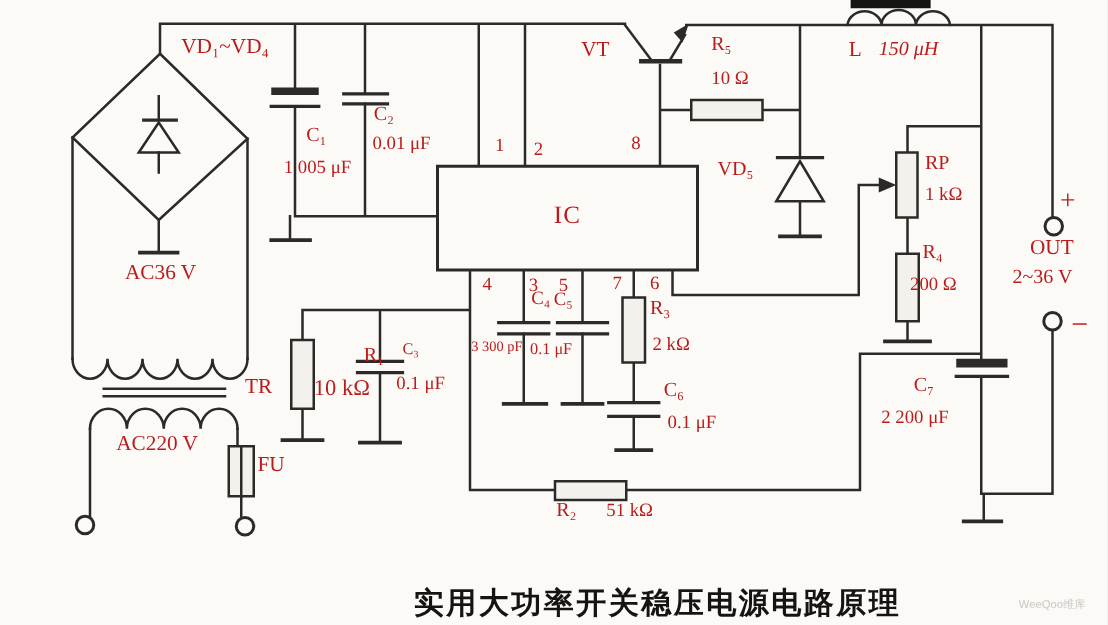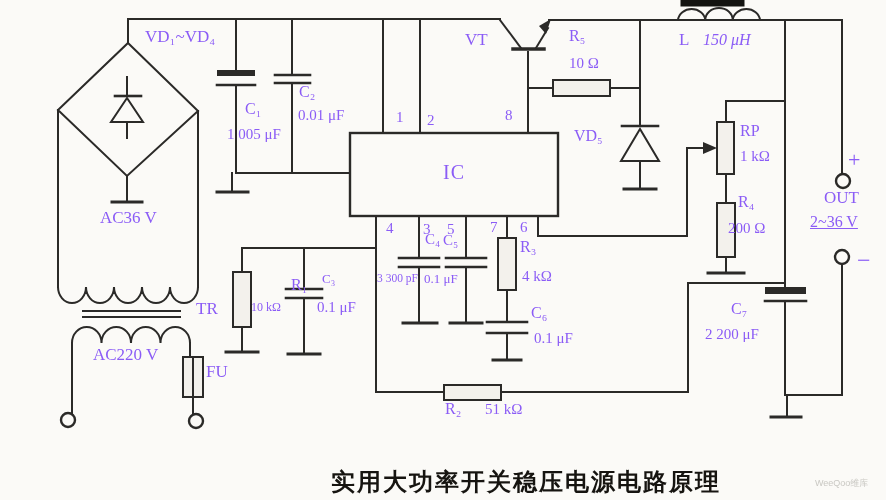--- a/index.html
+++ b/index.html
@@ -2,21 +2,21 @@
 <html><head>
 <meta charset="utf-8">
 <style>
   html,body{margin:0;padding:0;background:#e8e8e8;}
   .stage{
     position:relative;width:886px;height:500px;margin:0 auto;
     background:#fbfaf7;overflow:hidden;
     font-family:"Liberation Serif","DejaVu Serif",serif;color:#26251f;
   }
   .stage svg{position:absolute;left:0;top:0;}
-  .lbl{position:absolute;white-space:nowrap;line-height:1;color:#8b5cf6;}
+  .lbl{position:absolute;white-space:nowrap;line-height:1;color:#b91c1c;}
   .ic-lbl{letter-spacing:1px;}
   .title-cn{
     position:absolute;font-family:"Liberation Sans","DejaVu Sans",sans-serif;
     font-weight:bold;color:#161410;letter-spacing:2px;
   }
   .wm{position:absolute;font-family:"Liberation Sans","DejaVu Sans",sans-serif;color:#c9c8c3;}
 </style>
 </head>
 <body>
 
@@ -143,37 +143,37 @@
 <div class="lbl" style="left:679px;top:31px;font-size:17px;">L</div>
 <div class="lbl" style="left:703px;top:32px;font-size:16px;font-style:italic;">150 μH</div>
 
 <div class="lbl" style="left:740px;top:123px;font-size:16px;">RP</div>
 <div class="lbl" style="left:740px;top:149px;font-size:15px;">1 kΩ</div>
 <div class="lbl" style="left:738px;top:194px;font-size:16px;">R₄</div>
 <div class="lbl" style="left:728px;top:221px;font-size:15px;">200 Ω</div>
 
 <div class="lbl" style="left:848px;top:149px;font-size:22px;">+</div>
 <div class="lbl" style="left:824px;top:189px;font-size:17px;">OUT</div>
-<div class="lbl" style="left:810px;top:214px;font-size:16px;text-decoration:underline;">2~36 V</div>
+<div class="lbl" style="left:810px;top:214px;font-size:16px;">2~36 V</div>
 <div class="lbl" style="left:857px;top:248px;font-size:24px;">−</div>
 
 <div class="lbl" style="left:731px;top:301px;font-size:16px;">C₇</div>
 <div class="lbl" style="left:705px;top:327px;font-size:15px;">2 200 μF</div>
 
 <div class="lbl" style="left:399px;top:232px;font-size:15px;margin-left:26px;">C₄</div>
 <div class="lbl" style="left:377px;top:273px;font-size:11.5px;">3 300 pF</div>
 <div class="lbl" style="left:443px;top:233px;font-size:15px;">C₅</div>
 <div class="lbl" style="left:424px;top:272px;font-size:13px;">0.1 μF</div>
 <div class="lbl" style="left:520px;top:239px;font-size:16px;">R₃</div>
-<div class="lbl" style="left:522px;top:269px;font-size:15px;">4 kΩ</div>
+<div class="lbl" style="left:522px;top:269px;font-size:15px;">2 kΩ</div>
 <div class="lbl" style="left:531px;top:305px;font-size:16px;">C₆</div>
 <div class="lbl" style="left:534px;top:331px;font-size:15px;">0.1 μF</div>
 
 <div class="lbl" style="left:255px;top:277px;font-size:16px;margin-left:36px;">R₁</div>
-<div class="lbl" style="left:251px;top:301px;font-size:12px;">10 kΩ</div>
+<div class="lbl" style="left:251px;top:301px;font-size:18px;">10 kΩ</div>
 <div class="lbl" style="left:322px;top:272px;font-size:13px;">C₃</div>
 <div class="lbl" style="left:317px;top:300px;font-size:15px;">0.1 μF</div>
 
 <div class="lbl" style="left:445px;top:401px;font-size:16px;">R₂</div>
 <div class="lbl" style="left:485px;top:402px;font-size:15px;">51 kΩ</div>
 
 <div class="lbl" style="left:196px;top:300px;font-size:17px;">TR</div>
 <div class="lbl" style="left:93px;top:346px;font-size:17px;">AC220 V</div>
 <div class="lbl" style="left:206px;top:363px;font-size:17px;">FU</div>
 

